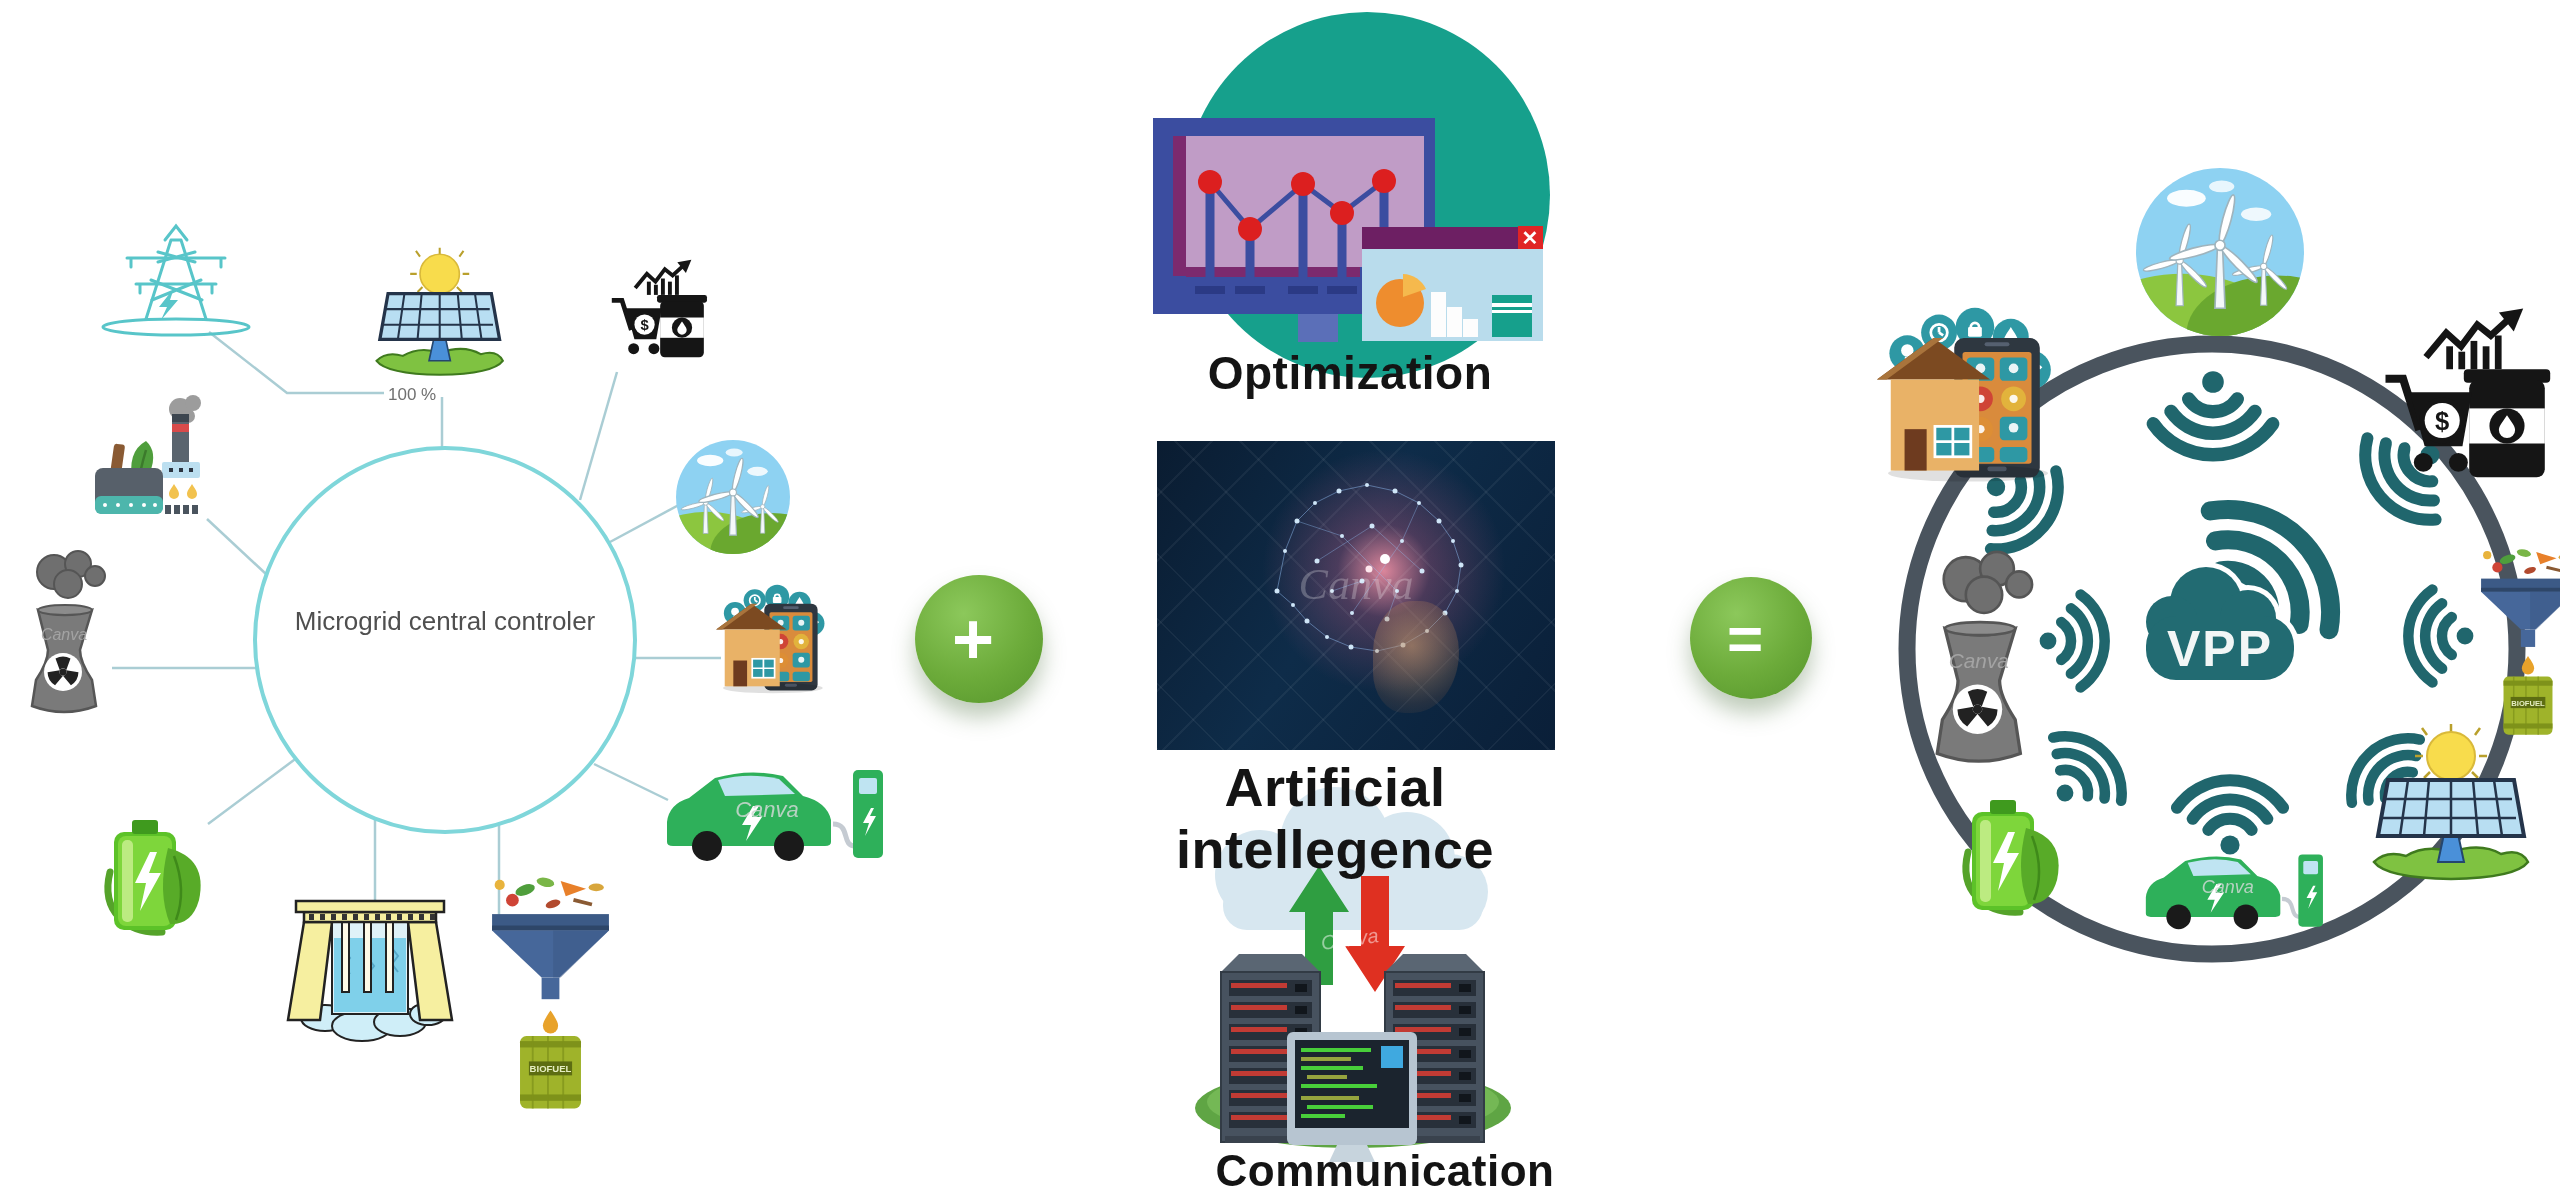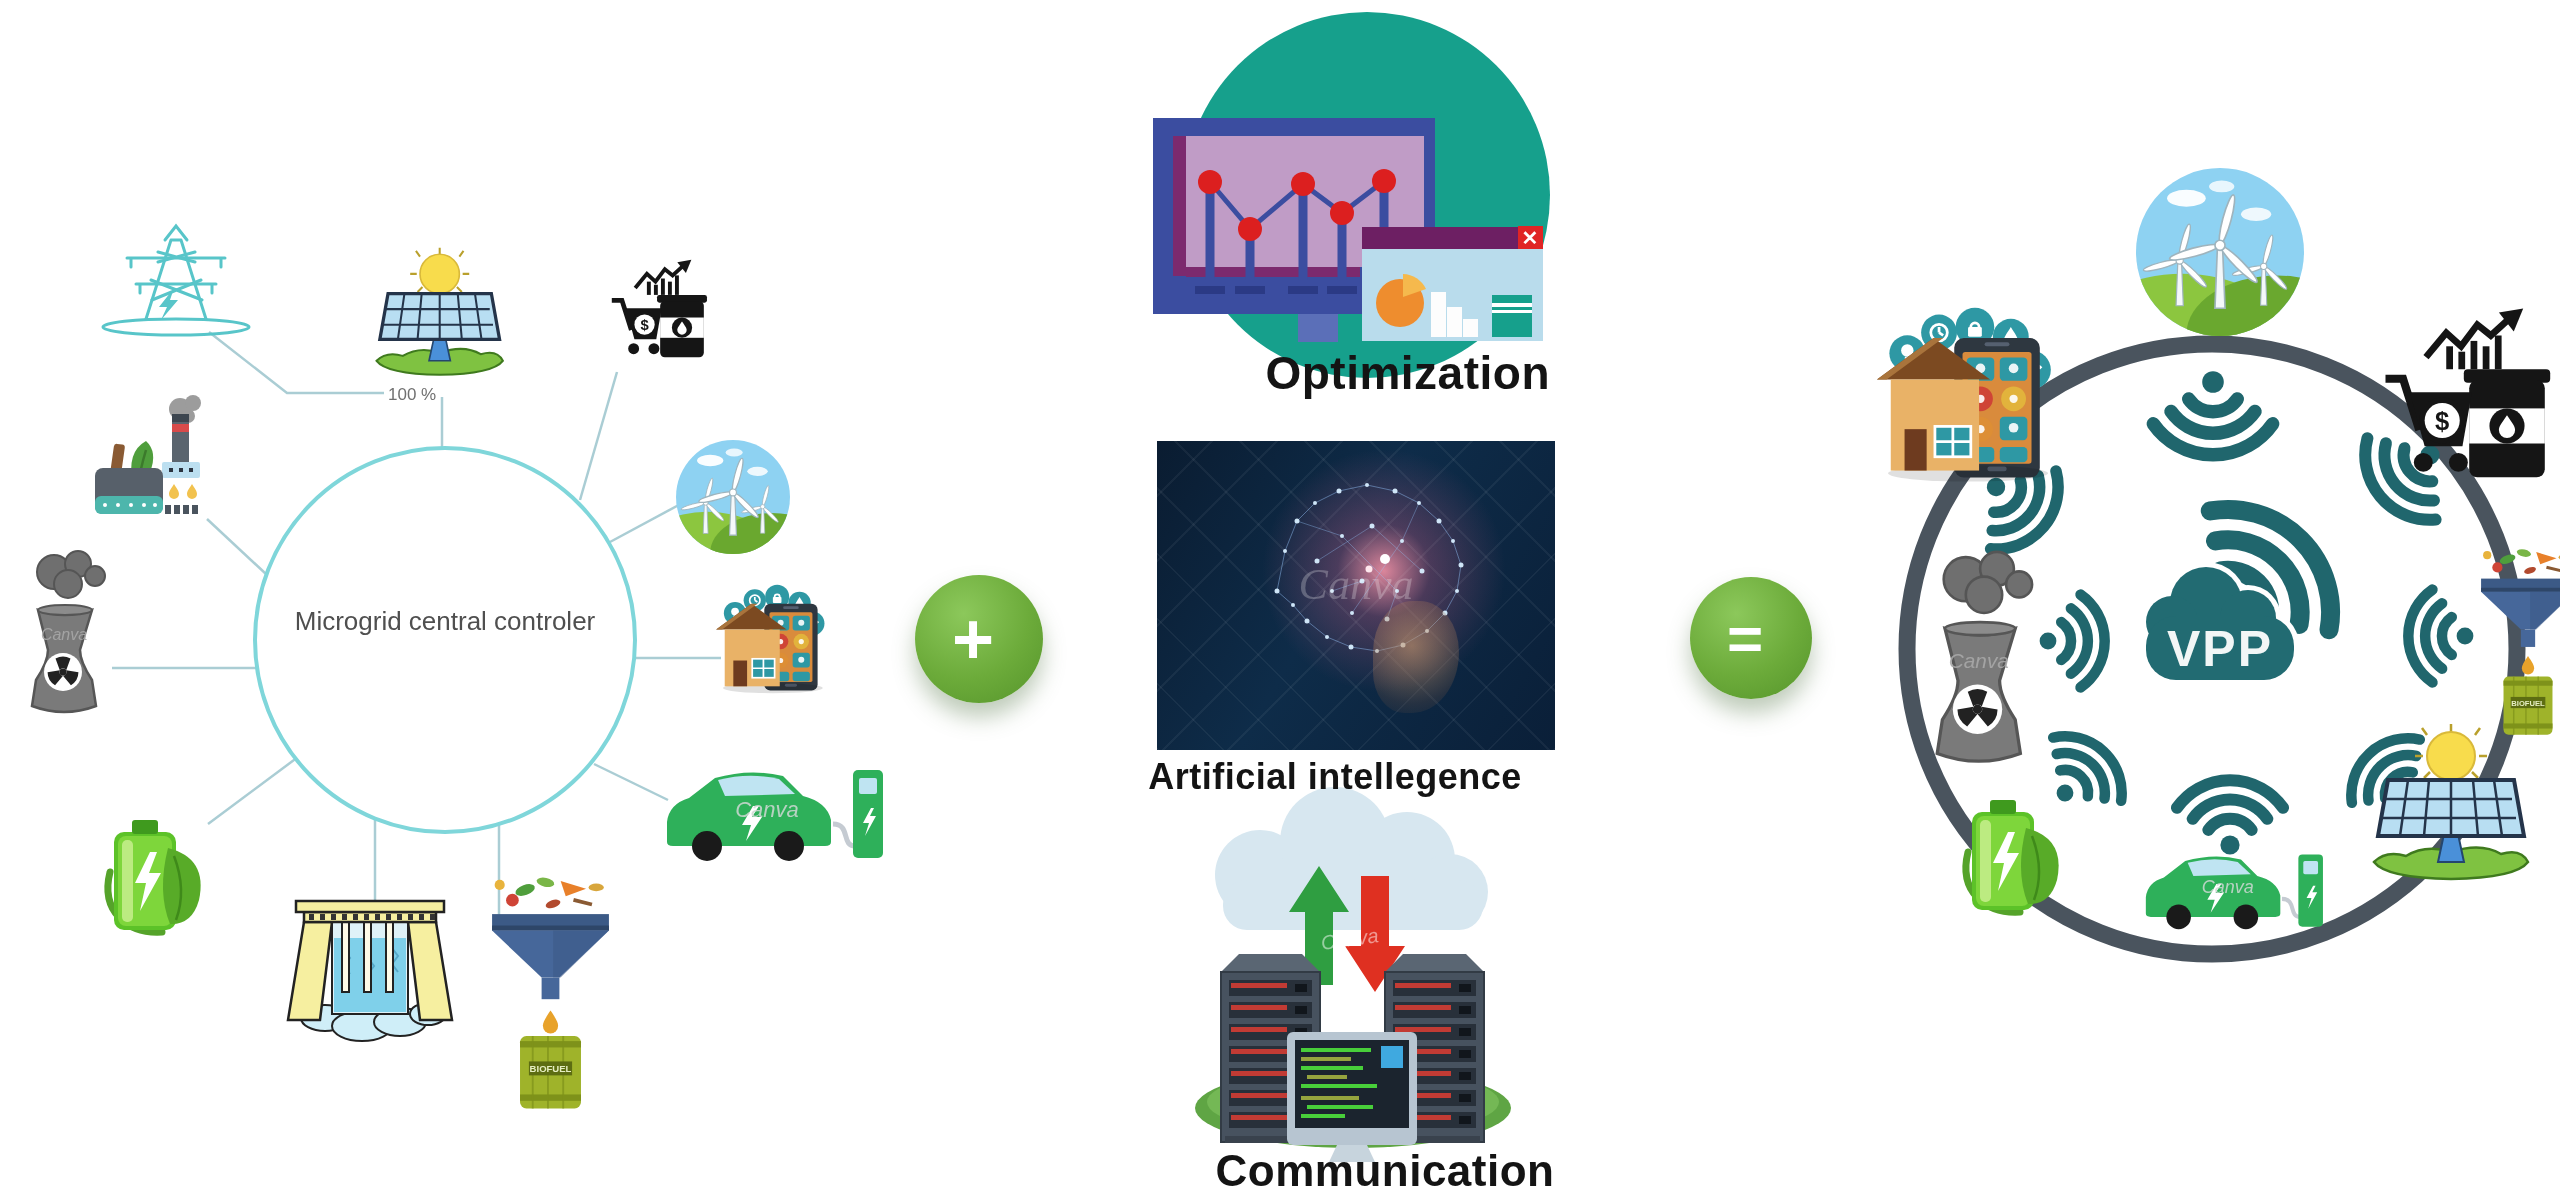--- a/index.html
+++ b/index.html
@@ -558,22 +558,22 @@
           <circle cx="175" cy="150" r="2"></circle>
           <circle cx="195" cy="172" r="2"></circle>
       <circle cx="230" cy="178" r="2.5"></circle>
       <circle cx="228" cy="118" r="5" fill="#ffffff"></circle>
           <circle cx="212" cy="128" r="3.5" fill="#ffe8ee"></circle>
     </g>
   </svg>
   <div class="ai-watermark">Canva</div>
 </div>
 
-<div class="caption" style="left:1150px;top:346px;width:400px;font-size:46px;text-align:right;">Optimization</div>
-<div class="caption" style="left:1080px;top:756px;width:510px;font-size:36px;">Artificial intellegence</div>
+<div class="caption" style="left:1150px;top:346px;width:400px;font-size:46px;">Optimization</div>
+<div class="caption" style="left:1080px;top:756px;width:510px;font-size:54px;">Artificial intellegence</div>
 <div class="caption" style="left:1160px;top:1146px;width:450px;font-size:44px;">Communication</div>
 
 <div class="op-circle" style="left:915px;top:575px;width:128px;height:128px;font-size:72px;">
       <span>+</span>
     </div>
 <div class="op-circle" style="left:1690px;top:577px;width:122px;height:122px;font-size:62px;">
       <span>=</span>
     </div>
 
 </div>

